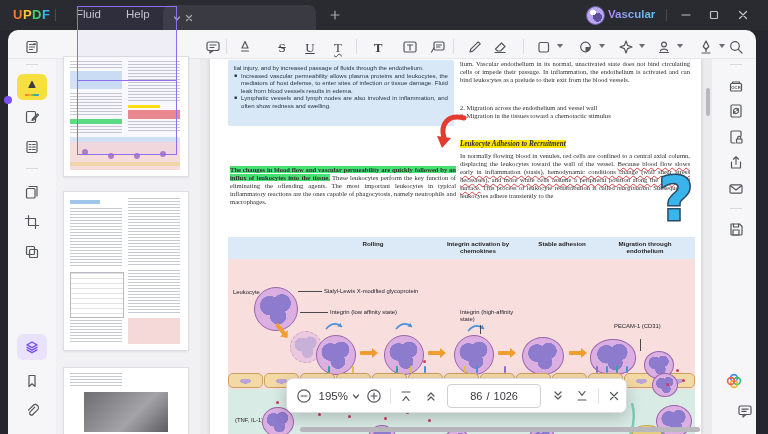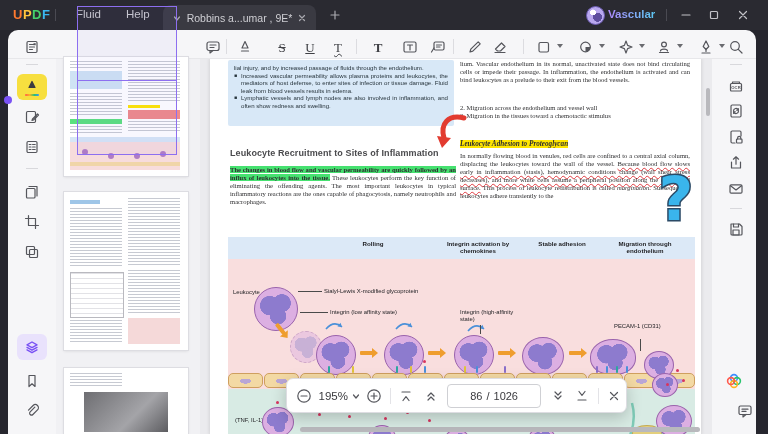--- a/index.html
+++ b/index.html
@@ -107,21 +107,20 @@
     <div class="logo">
       <span class="l0">U</span><span class="l1">P</span><span class="l2">D</span><span class="l3">F</span>
     </div>
     <div class="tsep" style="left:55px"></div>
     <div class="menu" style="left:76px">Fluid</div>
     <div class="menu" style="left:126px">Help</div>
     <div class="tab">
       <svg class="ic" width="12" height="12" style="margin-left:8px;stroke:#a9a9af">
           <path d="M3.5 5l2.5 3 2.5-3"></path>
         </svg>
-      <span class="title">Robbins a...umar , 9E*</span>
       <svg class="ic" width="12" height="12" style="margin-right:8px;stroke:#a9a9af">
           <path d="M3.5 3.5l5 5M8.5 3.5l-5 5"></path>
         </svg>
     </div>
     <div class="winbtn" style="left:325px">
       <svg class="ic" width="12" height="12" style="stroke:#a9a9af">
           <path d="M6 2v8M2 6h8"></path>
         </svg>
     </div>
     <div class="avatar"></div>
@@ -346,33 +345,32 @@
         <div class="bullrow">
           <span class="bull">■</span>
           <span>Increased vascular permeability allows plasma proteins and leukocytes, the mediators of host defense, to enter sites of infection or tissue damage. Fluid leak from blood vessels results in edema.</span>
         </div>
         <div class="bullrow">
           <span class="bull">■</span>
           <span>Lymphatic vessels and lymph nodes are also involved in inflammation, and often show redness and swelling.</span>
         </div>
       </div>
 
-      <div class="dochead">Leukocyte Recruitment to Sites of Inflammation</div>
 
       <div class="abs serif bodytxt" style="left:20px;top:108px;width:226px">
         <span class="hl-green">The changes in blood flow and vascular permeability are quickly followed by an influx of leukocytes into the tissue.</span><span> These leukocytes perform the key function of eliminating the offending agents. The most important leukocytes in typical inflammatory reactions are the ones capable of phagocytosis, namely neutrophils and macrophages.</span>
       </div>
 
       <div class="abs serif bodytxt" style="left:250px;top:2px;width:230px">lium. Vascular endothelium in its normal, unactivated state does not bind circulating cells or impede their passage. In inflammation, the endothelium is activated and can bind leukocytes as a prelude to their exit from the blood vessels.</div>
       <div class="abs serif" style="left:250px;top:46px;width:232px;font-size:6.6px;line-height:8.3px">
         <div><span>2.</span> <span>Migration across the endothelium and vessel wall</span></div>
         <div><span>3.</span> <span>Migration in the tissues toward a chemotactic stimulus</span></div>
       </div>
       <div class="subhead">
-        <span class="hl-yellow">Leukocyte Adhesion to Proteoglycan</span>
+        <span class="hl-yellow">Leukocyte Adhesion to Recruitment</span>
       </div>
       <div class="abs serif bodytxt" style="left:250px;top:94px;width:230px">
         <span>In normally flowing blood in venules, red cells are confined to a central axial column, displacing the leukocytes toward the wall of the vessel. </span><span class="squig">Because blood flow slows early in inflammation (stasis), hemodynamic conditions change (wall shear stress decreases), and more white cells assume a peripheral position along the endothelial surface.</span><span> This process of leukocyte redistribution is called </span><span style="font-style:italic">margination</span><span>. Subsequently, leukocytes adhere transiently to the</span>
       </div>
 
       <div class="figure">
         <div class="fighead">
           <div class="stage-lbl" style="left:112px;width:66px">Rolling</div>
           <div class="stage-lbl" style="left:208px;width:84px">Integrin activation by chemokines</div>
           <div class="stage-lbl" style="left:298px;width:72px">Stable adhesion</div>

